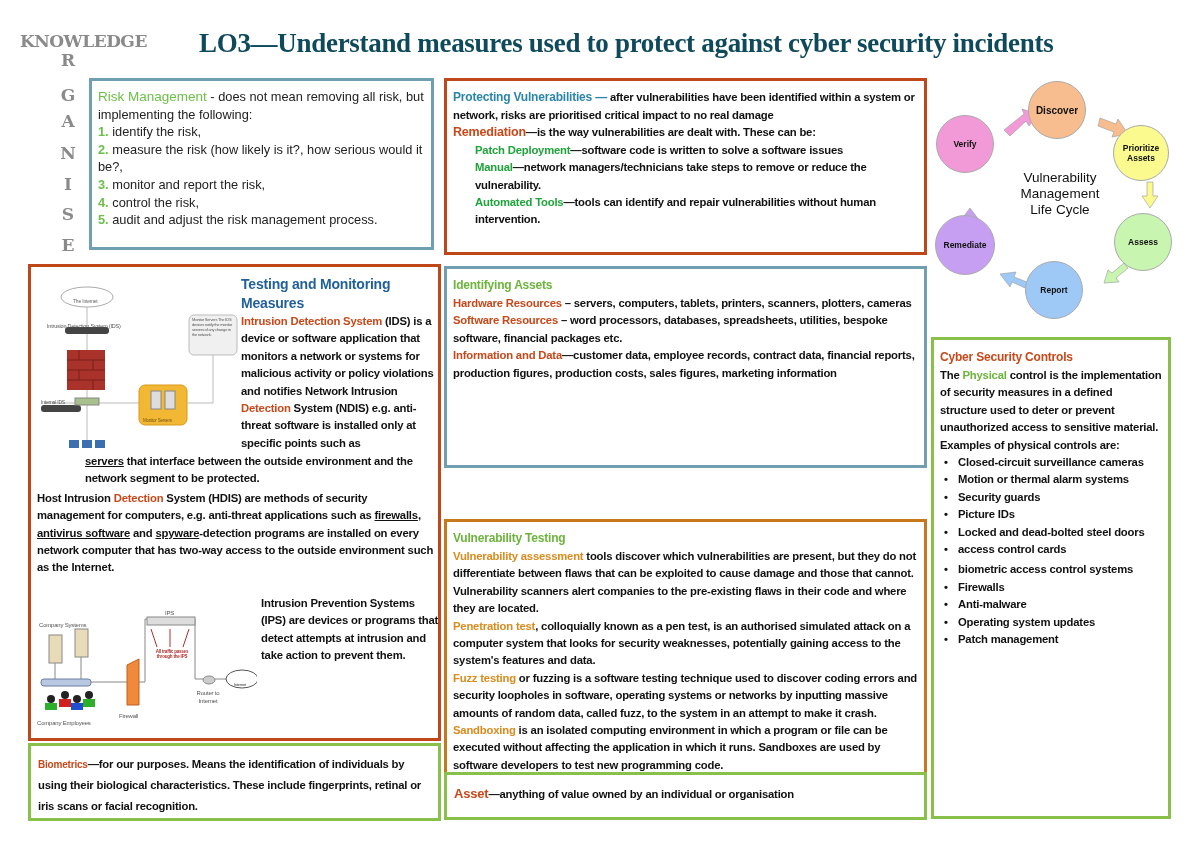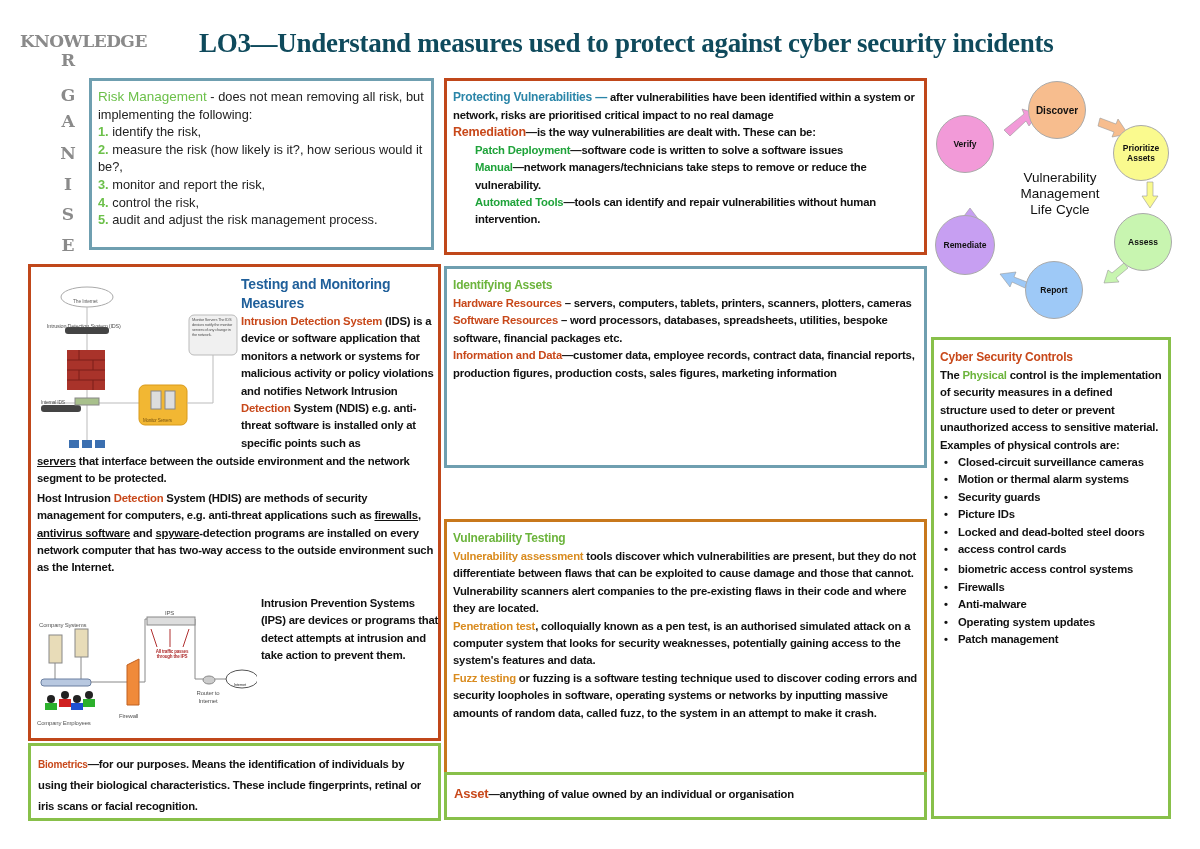--- a/index.html
+++ b/index.html
@@ -122,21 +122,21 @@
     <div class="abs" style="left:104px; top:137px; font-size:4.5px; font-weight:normal; color:#7a5510;">Monitor Servers</div>
   </div>
   <div class="abs" style="left:210px; top:8px; width:196px;">
     <div class="h-navy" style="font-size:14px; line-height:19px;">
         <div>Testing and Monitoring</div>
         <div>Measures</div>
       </div>
     <div><span class="h-rust">Intrusion Detection System</span><span> (IDS) is a device or software application that monitors a network or systems for malicious activity or policy violations and notifies </span><span>Network Intrusion </span><span class="h-rust">Detection</span><span> System (NDIS) e.g. anti-threat software is installed only at specific points such as </span></div>
   </div>
   <div class="abs" style="left:6px; top:188px; width:400px;">
-    <div style="position:relative; top:-2px;"><u>servers</u><span> that interface between the outside environment and the network segment to be protected.</span></div>
+    <div style="position:relative; top:-2px;margin-left:48px;"><u>servers</u><span> that interface between the outside environment and the network segment to be protected.</span></div>
     <div><span>Host Intrusion </span><span class="h-rust">Detection</span><span> System (HDIS) are methods of security management for computers, e.g. anti-threat applications such as </span><u>firewalls</u><span>, </span><u>antivirus software</u><span> and </span><u>spyware</u><span>-detection programs are installed on every network computer that has two-way access to the outside environment such as the Internet.</span></div>
   </div>
 
   <div class="abs" style="left:6px; top:340px; width:220px; height:125px;">
     <svg width="220" height="125" viewBox="0 0 220 125">
       <rect x="12" y="28" width="13" height="28" fill="#e8dcb8" stroke="#888"></rect>
       <rect x="38" y="22" width="13" height="28" fill="#e8dcb8" stroke="#888"></rect>
       <line x1="18" y1="56" x2="18" y2="74" stroke="#888"></line>
       <line x1="44" y1="50" x2="44" y2="74" stroke="#888"></line>
       <rect x="4" y="72" width="50" height="7" rx="3" fill="#b8c8e0" stroke="#6a7fa0"></rect>
@@ -177,20 +177,21 @@
   <div><span class="h-rust">Hardware Resources</span><span> – servers, computers, tablets, printers, scanners, plotters, cameras</span></div>
   <div><span class="h-rust">Software Resources</span><span>  – word processors, databases, spreadsheets, utilities, bespoke software, financial packages etc.</span></div>
   <div><span class="h-rust">Information and Data</span><span>—customer data, employee records, contract data, financial reports, production figures, production costs, sales figures, marketing information</span></div>
 </div>
 
 <div class="box b-orange cal" style="left:444px; top:478px; width:483px; height:287px; padding:7px 6px;">
   <div class="h-green sect-title">Vulnerability Testing</div>
   <div><span class="h-orange">Vulnerability assessment</span><span> tools discover which vulnerabilities are present, but they do not differentiate between flaws that can be exploited to cause damage and those that cannot. Vulnerability scanners alert companies to the pre-existing flaws in their code and where they are located.</span></div>
   <div><span class="h-orange">Penetration test</span><span>, colloquially known as a pen test, is an authorised simulated attack on a computer system that looks for security weaknesses, potentially gaining access to the system's features and data.</span></div>
   <div><span class="h-orange">Fuzz testing</span><span> or fuzzing is a software testing technique used to discover coding errors and security loopholes in software, operating systems or networks by inputting massive amounts of random data, called fuzz, to the system in an attempt to make it crash.</span></div>
+  <div><span class="h-orange">Sandboxing</span><span> is an isolated computing environment in which a program or file can be executed without affecting the application in which it runs. Sandboxes are used by software developers to test new programming code.</span></div>
 </div>
 
 <div class="box b-green cal" style="left:28px; top:743px; width:413px; height:78px; padding:8px 7px; line-height:21px;">
   <span class="h-rust" style="font-size:10px;">Biometrics</span><span>—for our purposes. Means the identification of individuals by using their biological characteristics.  These include fingerprints, retinal or iris scans or facial recognition.</span>
 </div>
 
 <div class="box b-green cal" style="left:444px; top:772px; width:483px; height:48px; padding:10px 7px;">
   <span class="h-rust" style="font-size:13px;">Asset</span><span>—anything of value owned by an individual or organisation</span>
 </div>
 

